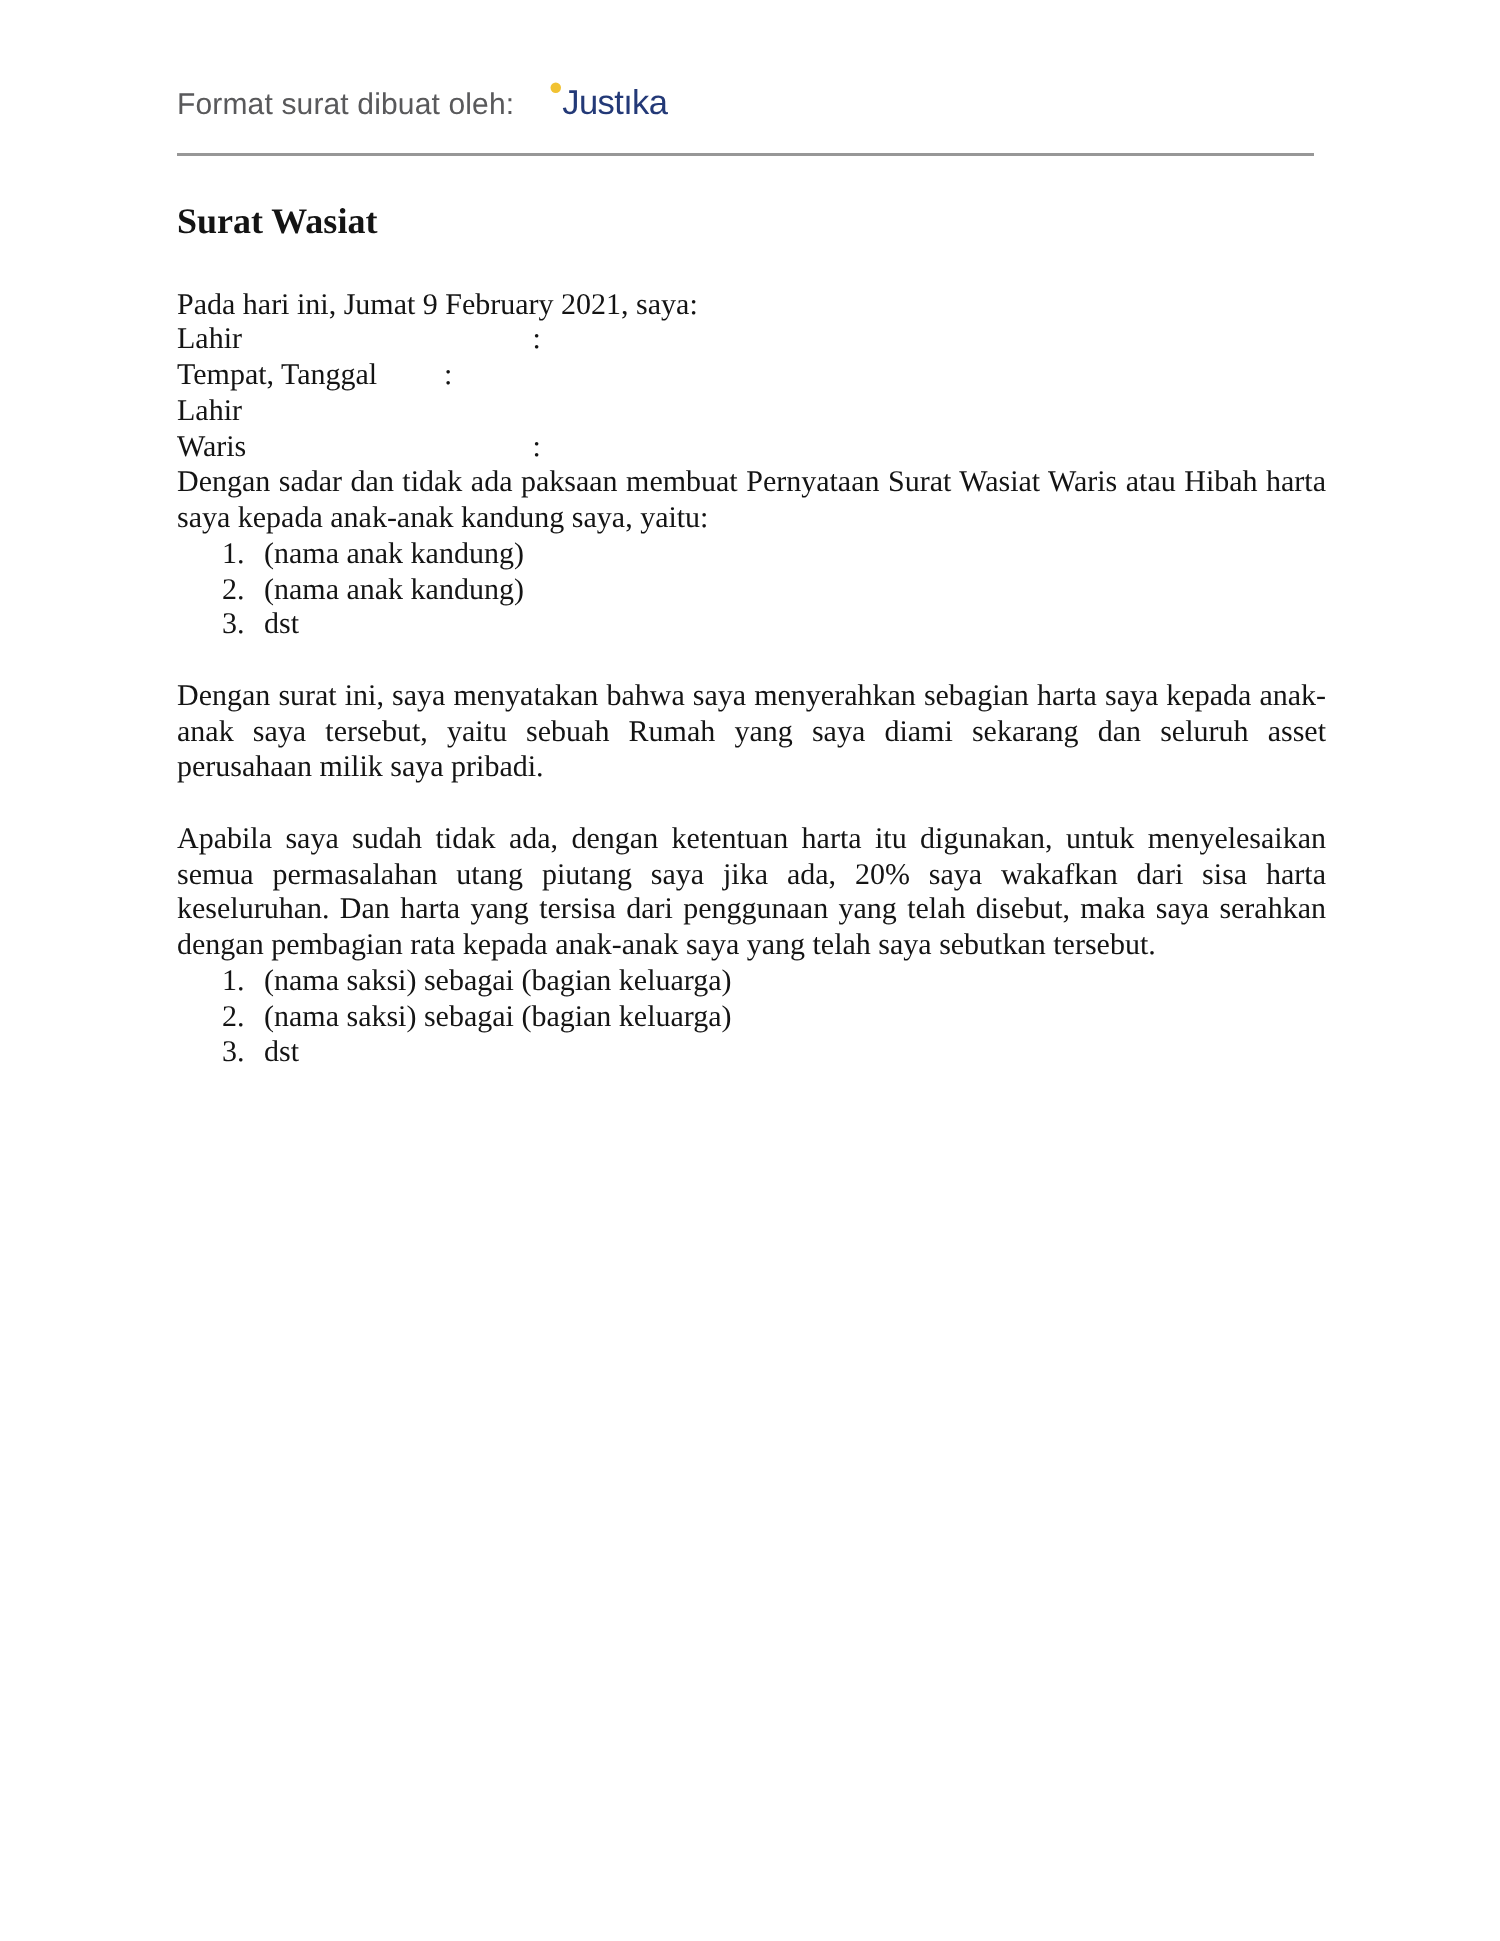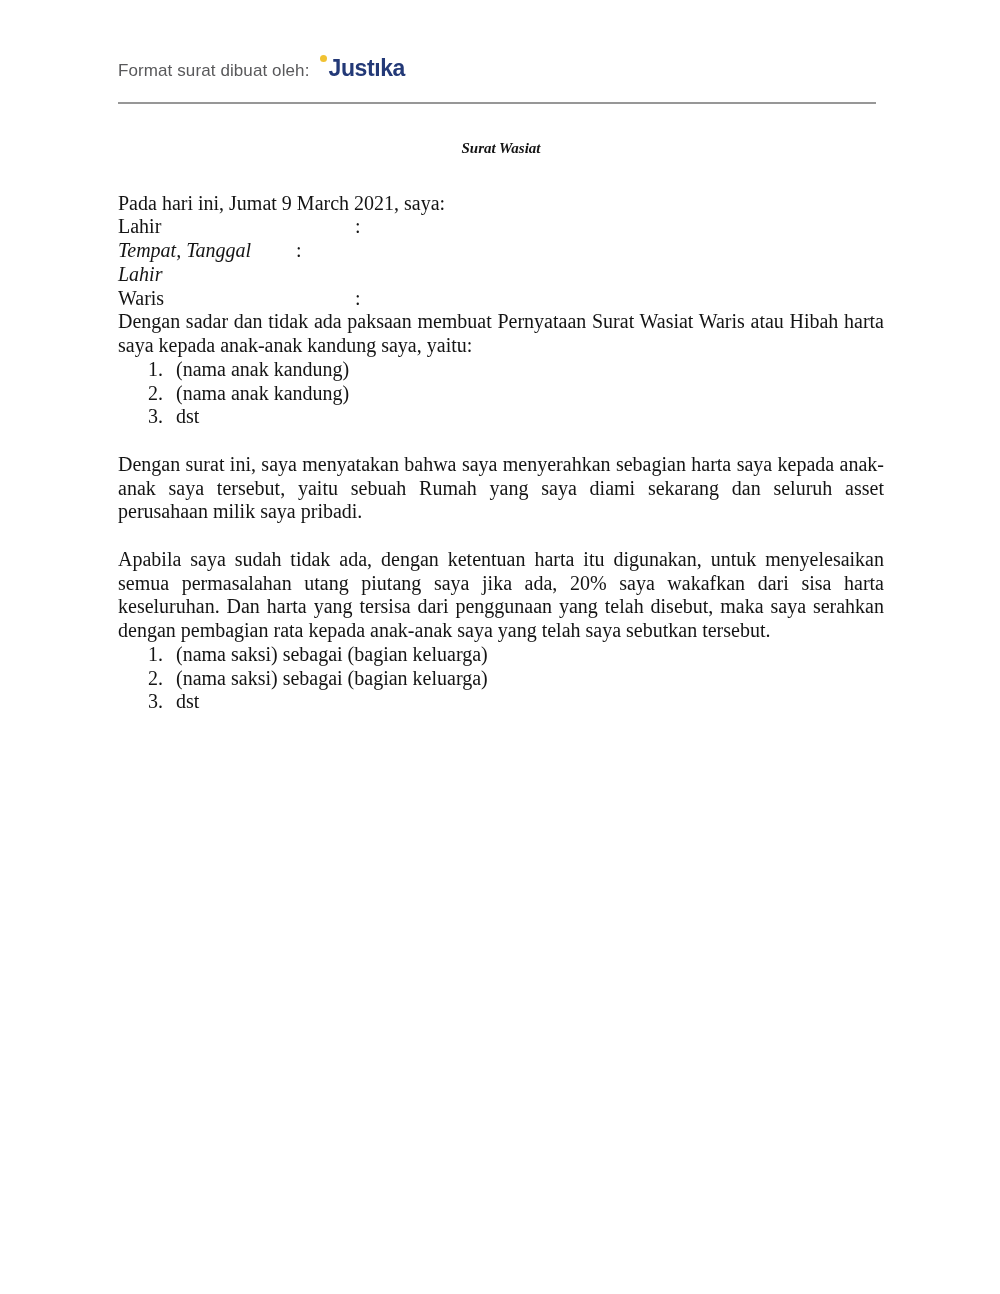--- a/index.html
+++ b/index.html
@@ -17,70 +17,70 @@
     overflow: hidden;
   }
   
   .header {
     display: flex;
     align-items: baseline;
     gap: 11px;
     font-family: "Liberation Sans", "DejaVu Sans", sans-serif;
   }
   .credit {
-    font-size: 17px;
+    font-size: 20px;
     color: #59595b;
     letter-spacing: 0.1px;
   }
   .logo {
     position: relative;
     display: inline-block;
     padding-left: 8px;
     font-size: 23px;
-    font-weight: 700;
+    font-weight: 400;
     color: #233977;
     letter-spacing: -0.4px;
+    margin-left: 13px;
   }
   .logo-dot {
     position: absolute;
     left: 0;
     top: -2px;
     width: 7px;
     height: 7px;
     border-radius: 50%;
     background: #F1C232;
   }
   .rule {
     border: none;
     border-top: 2px solid #979797;
     margin: 19px 8px 0 0;
   }
   
   .title {
-    font-size: 15px;
+    font-size: 24px;
     font-weight: bold;
-    text-align: center;
+    text-align: left;
     margin: 33px 0 31px 0;
     line-height: 23.75px;
-    font-style: italic;
   }
   p { margin: 0; }
   .para {
     text-align: justify;
     margin-top: 23.75px;
   }
   .statement {
     text-align: justify;
     margin-top: 0;
   }
   
   .field-row { display: flex; }
   .field-label { display: inline-block; }
   .field-row.w-long .field-label { width: 237px; }
-  .field-row.w-short .field-label { width: 178px; font-style: italic; }
+  .field-row.w-short .field-label { width: 178px; }
   
   .olist { margin: 0; }
   .li { display: flex; padding-left: 30px; }
   .num { flex: none; width: 28px; }
 </style>
 </head>
 <body>
 
 <div class="page">
 
@@ -89,21 +89,21 @@
     <span class="logo">
       <span class="logo-dot"></span>
       <span class="logo-text">Justıka</span>
     </span>
   </div>
 
   <hr class="rule">
 
   <h1 class="title">Surat Wasiat</h1>
 
-  <p class="line">Pada hari ini, Jumat 9 March 2021, saya:</p>
+  <p class="line">Pada hari ini, Jumat 9 February 2021, saya:</p>
 
   <div class="field-row w-long">
     <span class="field-label">Lahir</span>
     <span class="field-colon">:</span>
   </div>
   <div class="field-row w-short">
     <span class="field-label">Tempat, Tanggal Lahir</span>
     <span class="field-colon">:</span>
   </div>
   <div class="field-row w-long">

